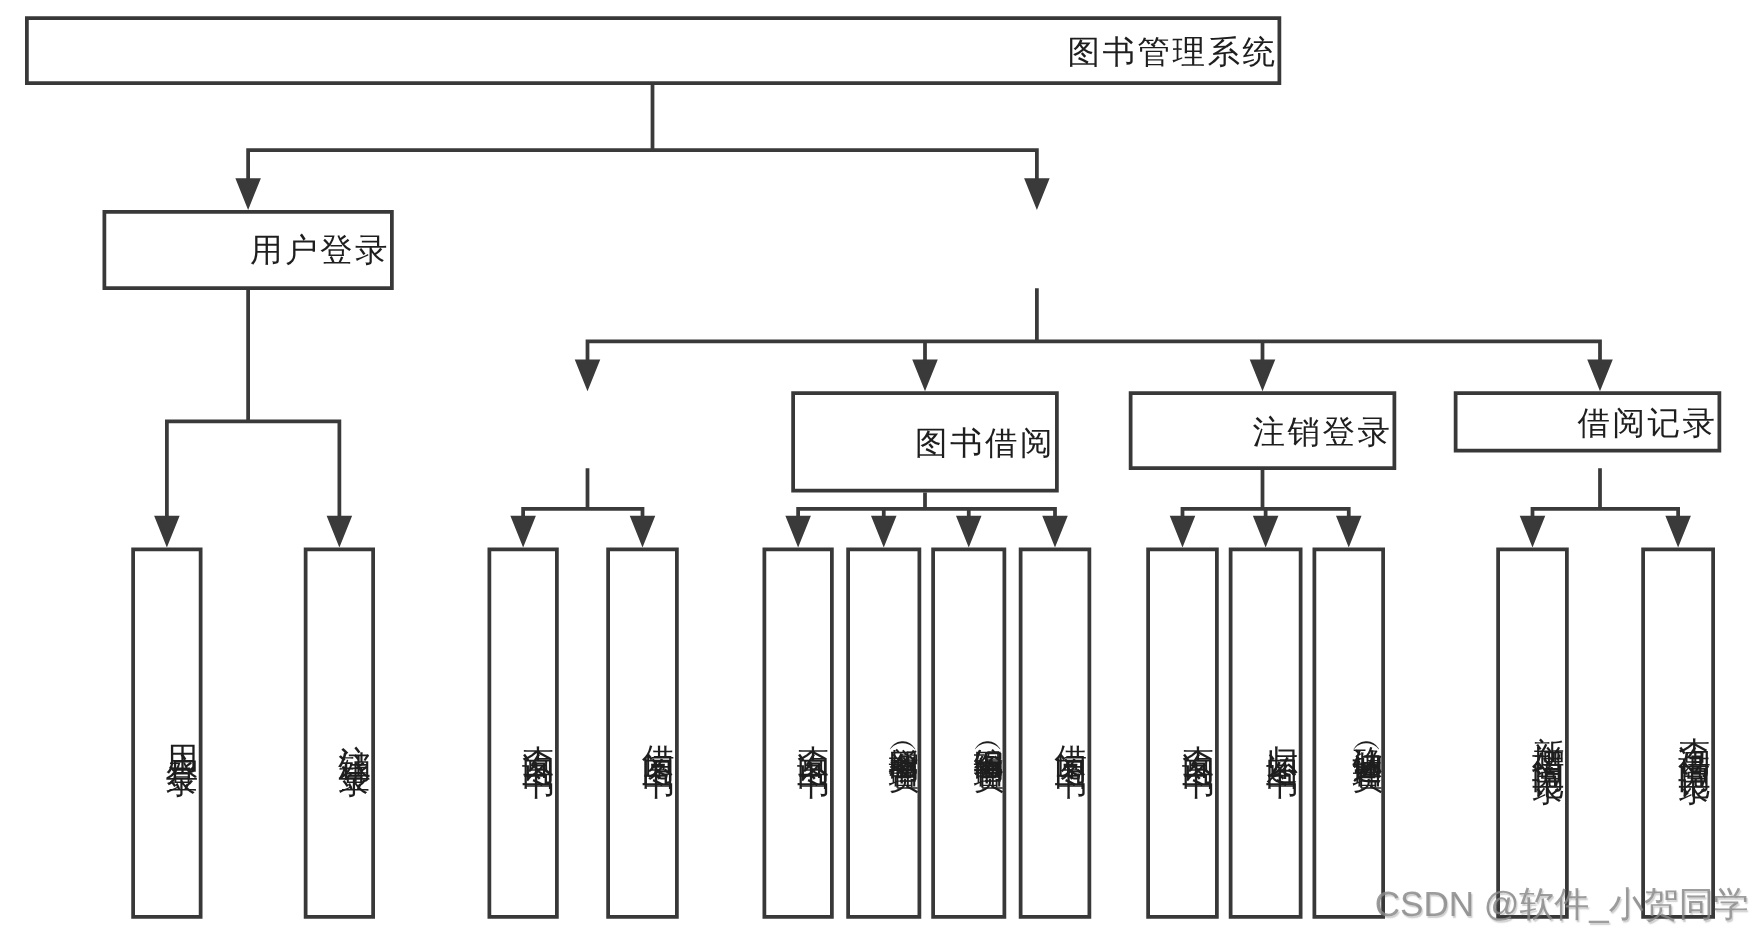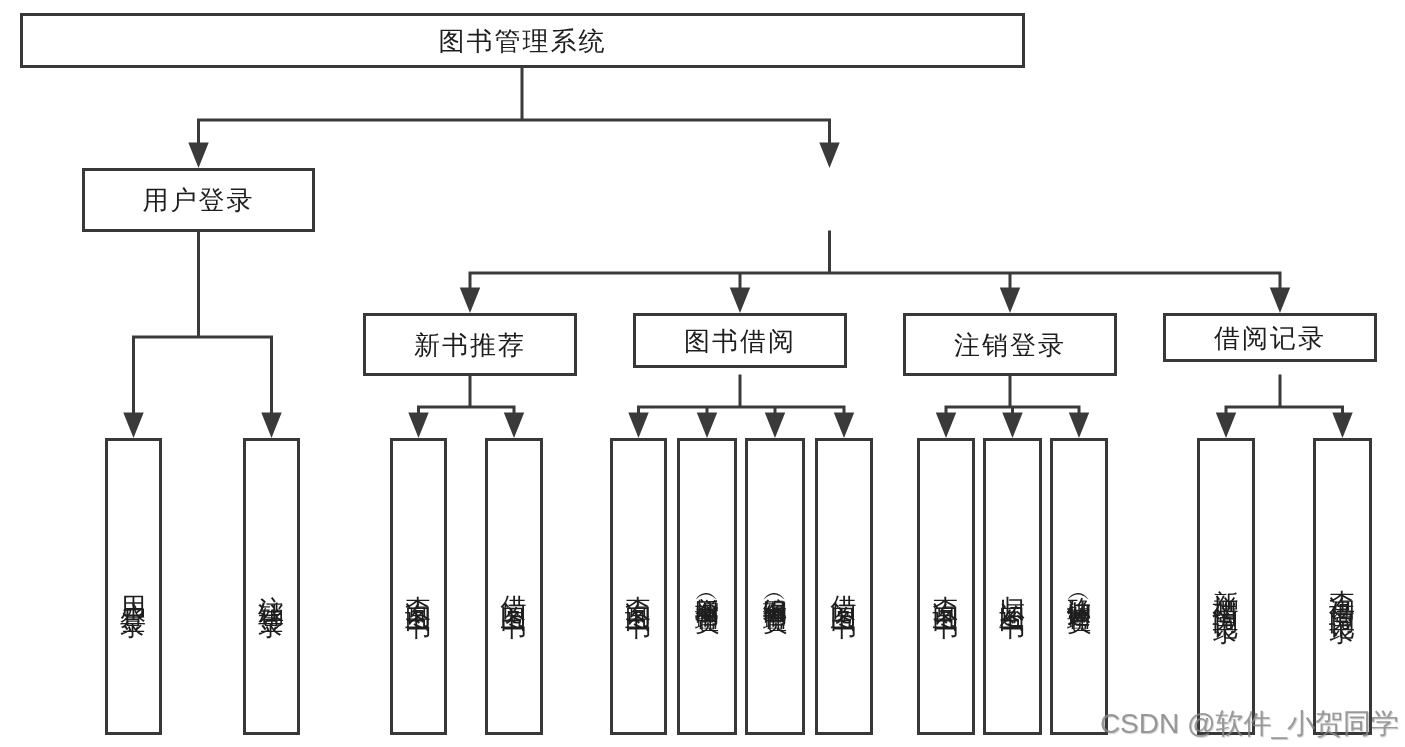--- a/index.html
+++ b/index.html
@@ -23,21 +23,21 @@
     height: 747px;
     z-index: 1;
   }
   .node {
     position: absolute;
     box-sizing: border-box;
     border: 3px solid #383838;
     background: #ffffff;
     display: flex;
     align-items: center;
-    justify-content: center;
+    justify-content: flex-end;
     z-index: 2;
   }
   .node .lbl {
     color: #1e1e1e;
     font-size: 26px;
     line-height: 1;
     white-space: nowrap;
     letter-spacing: 2px;
   }
   .node.v .lbl {
@@ -113,24 +113,21 @@
   </svg>
 
   <div class="node h" style="left:20px; top:13px; width:1005px; height:55px">
     <span class="lbl">图书管理系统</span>
   </div>
 
   <div class="node h" style="left:82px; top:168px; width:233px; height:64px">
     <span class="lbl">用户登录</span>
   </div>
 
-  <div class="node h" style="left:363px; top:313px; width:214px; height:63px">
-    <span class="lbl">新书推荐</span>
-  </div>
-  <div class="node h" style="left:633px; top:313px; width:214px; height:55px">
+  <div class="node h" style="left:633px; top:313px; width:214px; height:81px">
     <span class="lbl">图书借阅</span>
   </div>
   <div class="node h" style="left:903px; top:313px; width:214px; height:63px">
     <span class="lbl">注销登录</span>
   </div>
   <div class="node h" style="left:1163px; top:313px; width:214px; height:49px">
     <span class="lbl">借阅记录</span>
   </div>
 
   <div class="node v" style="left:105px; top:438px; width:57px; height:297px">

